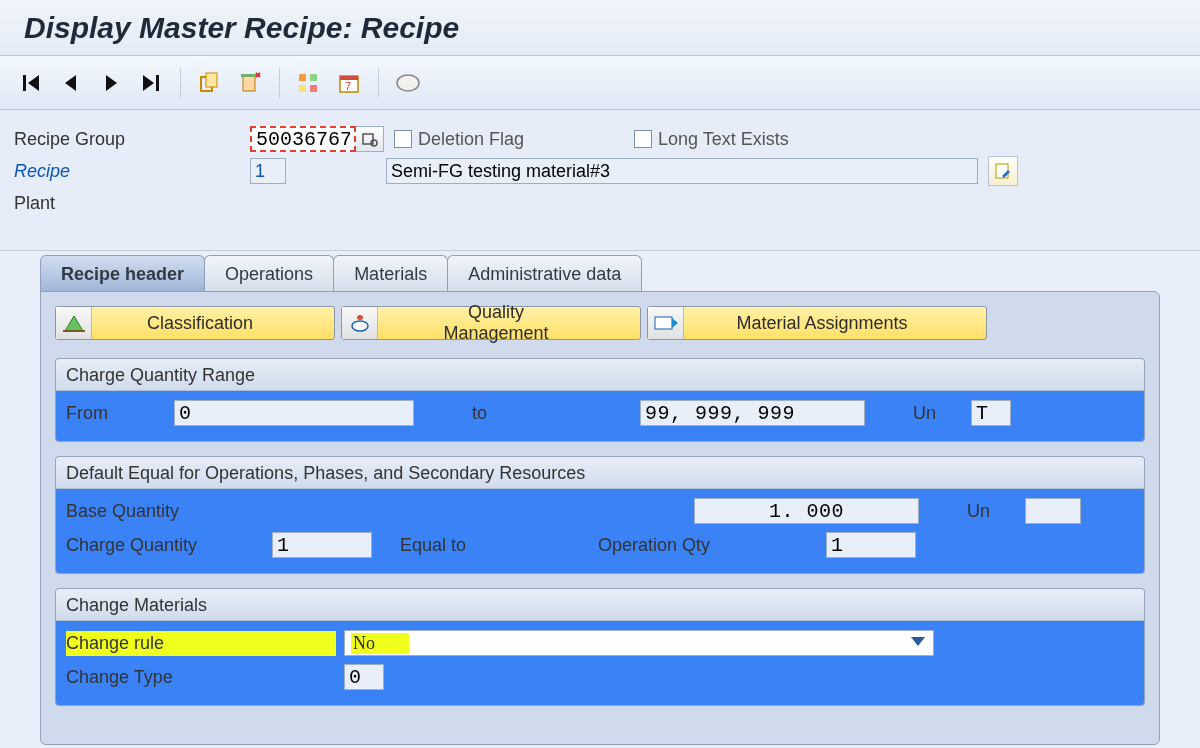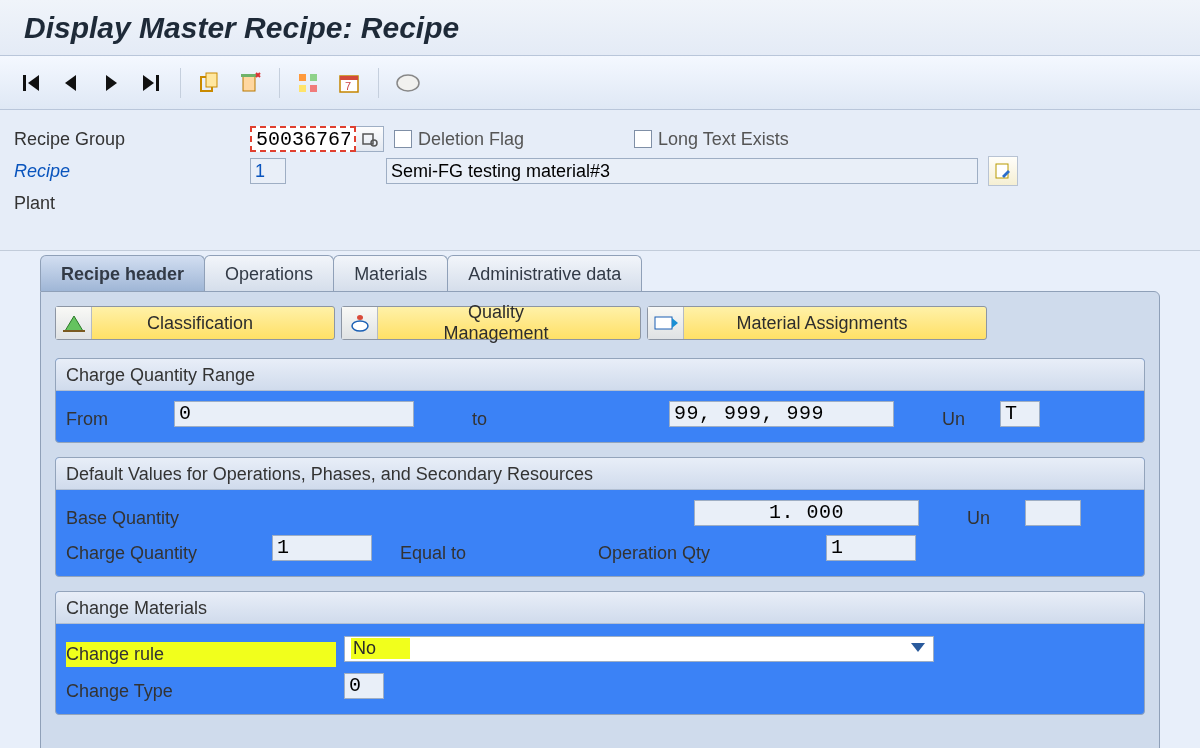--- a/index.html
+++ b/index.html
@@ -177,41 +177,42 @@
   .group-body {
     padding: 6px 10px 10px;
   }
   .row {
     display:flex;
     align-items:center;
     min-height: 32px;
     gap: 8px;
     margin-bottom: 2px;
   }
-  .lab { font-size:18px; color:#333;margin-top:12px; }
+  .lab { font-size:18px; color:#333; }
   .mono {
     font-family: 'Courier New', monospace;
     font-size: 20px;
     letter-spacing: 0.5px;
   }
   .highlight-yellow {
     background: #f1ff1c;
   }
   .dd {
     display:flex;
     align-items:center;
     justify-content:flex-start;
     width:590px;
     height:26px;
     border:1px solid #9eaec4;
     background:#fff;
     padding:0 6px;
     font-size:18px;
     position:relative;
     cursor:pointer;
+    font-family:Liberation Serif, serif;
   }
   .dd .arrow {
     position:absolute; right:8px; top:6px;
     width:0;height:0;
     border-left:7px solid transparent;
     border-right:7px solid transparent;
     border-top:9px solid #2a5a9c;
   }
 </style>
 </head>
@@ -359,29 +360,29 @@
       </div>
     </div>
 
     <div class="group">
       <div class="group-title">Charge Quantity Range</div>
       <div class="group-body">
         <div class="row">
           <span class="lab" style="width:100px;">From</span>
           <input class="txt ro mono" style="width: 240px;" value="0">
           <span class="lab" style="width:210px; padding-left:50px;">to</span>
-          <input class="txt ro mono" style="width: 225px; margin-left: 29px;" value="99, 999, 999">
+          <input class="txt ro mono" style="width: 225px;" value="99, 999, 999">
           <span class="lab" style="width:50px; margin-left:40px;">Un</span>
           <input class="txt ro mono" style="width: 40px;" value="T">
         </div>
       </div>
     </div>
 
     <div class="group">
-      <div class="group-title">Default Values for Operations, Phases, and Secondary Resources</div>
+      <div class="group-title">Default Equal for Operations, Phases, and Secondary Resources</div>
       <div class="group-body">
         <div class="row">
           <span class="lab" style="width:620px;">Base Quantity</span>
           <input class="txt ro mono" style="width: 225px; text-align: center;" value="1. 000">
           <span class="lab" style="width:50px; margin-left:40px;">Un</span>
           <input class="txt ro mono" style="width: 56px;" value="">
         </div>
         <div class="row">
           <span class="lab" style="width:198px;">Charge Quantity</span>
           <input class="txt ro mono" style="width: 100px;" value="1">

